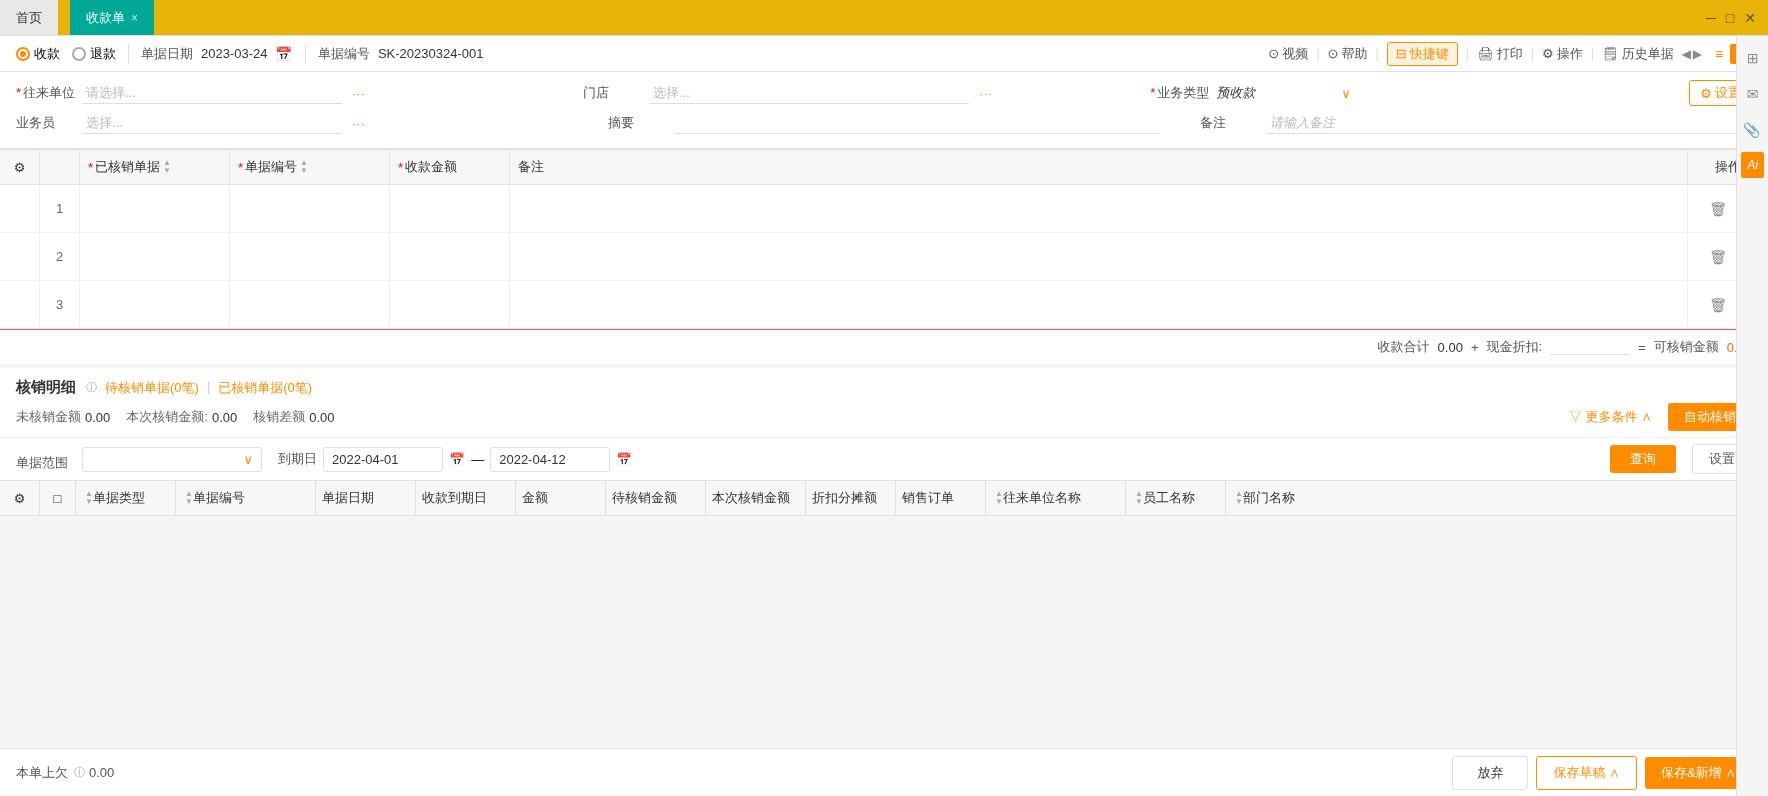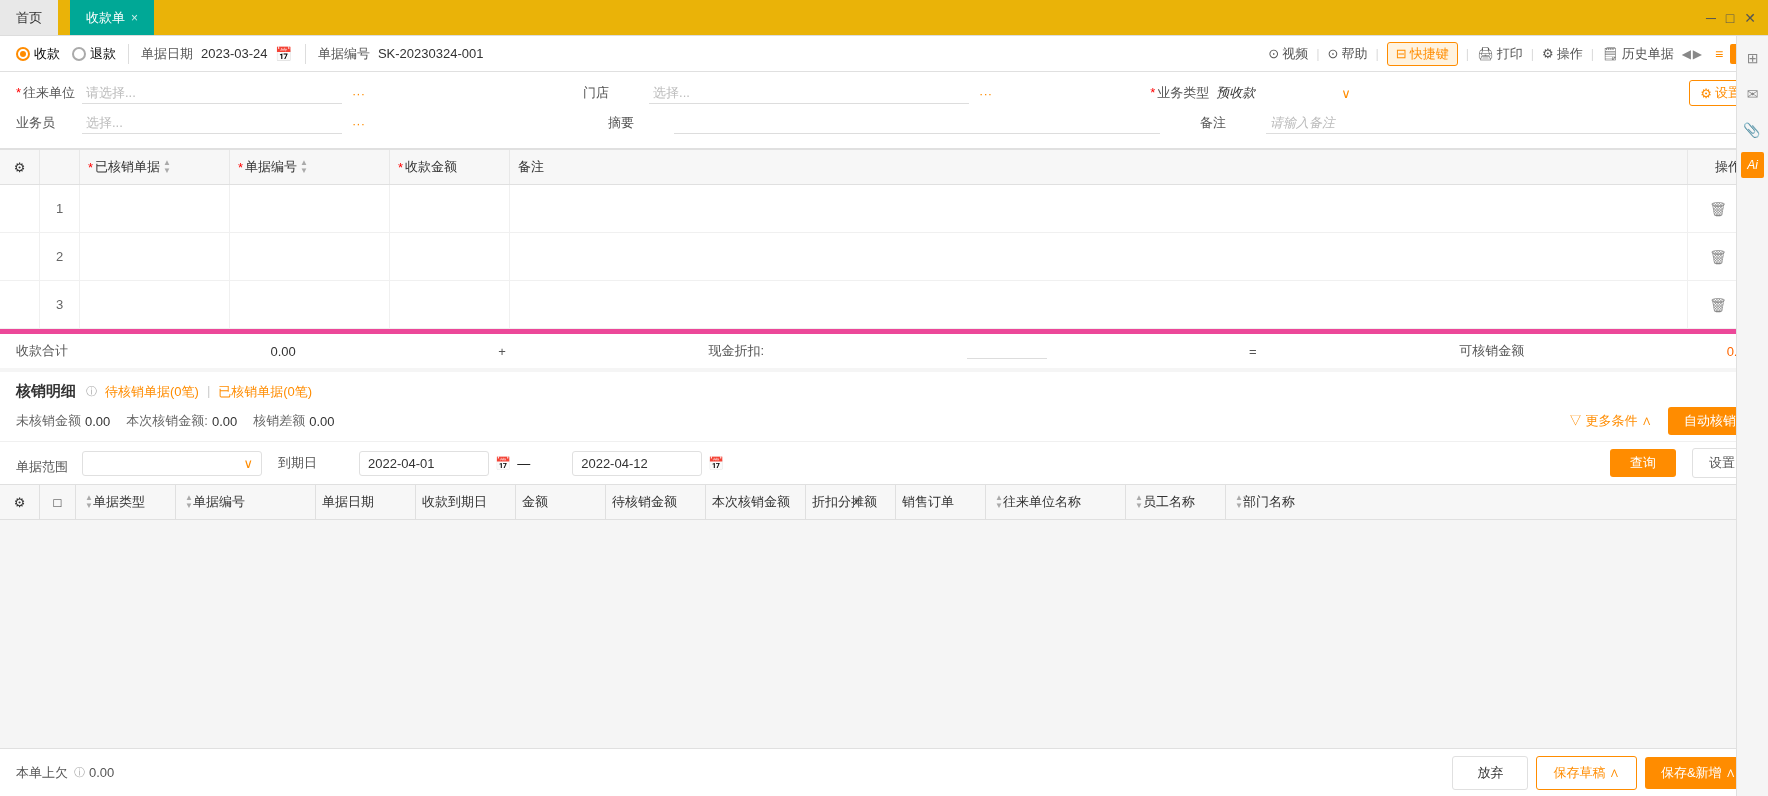--- a/index.html
+++ b/index.html
@@ -110,23 +110,23 @@
     .td.col1 { width: 150px; }
     .td.col2 { width: 160px; }
     .td.col3 { width: 120px; }
     .td.col4 { flex: 1; }
     .td.col-op { width: 80px; justify-content: center; gap: 8px; border-right: none; }
     .row-num { color: #666; width: 40px; justify-content: center; }
     .op-icon { cursor: pointer; color: #888; font-size: 14px; }
 
     
     .summary-row {
-      display: flex; align-items: center; justify-content: space-between;
+      display: flex; align-items: center; justify-content: flex-end;
       padding: 8px 16px; background: #fff; gap: 8px;
-      border-top: 5px solid #ec4899;
+      border-top: 1px solid #ec4899;
     }
     .summary-label { color: #555; }
     .summary-value { color: #333; }
     .summary-orange { color: #ff6600; font-weight: 500; }
     .summary-input {
       border: none; border-bottom: 1px solid #ddd;
       width: 80px; text-align: right; outline: none;
     }
 
     
@@ -161,21 +161,21 @@
     .filter-label { color: #555; white-space: nowrap; }
     .filter-select {
       border: 1px solid #e0e0e0; padding: 4px 8px; border-radius: 3px;
       width: 180px; display: flex; align-items: center; justify-content: space-between;
       cursor: pointer;
     }
     .filter-select .arrow { color: #ff8c00; }
     .filter-date { display: flex; align-items: center; gap: 6px; }
     .date-input {
       border: 1px solid #e0e0e0; padding: 4px 8px; border-radius: 3px;
-      width: 130px; color: #333; margin-left: 36px;
+      width: 120px; color: #333;
     }
     .date-icon { color: #ff8c00; cursor: pointer; }
     .filter-spacer { flex: 1; }
     .query-btn {
       background: #ff8c00; color: #fff; border: none;
       padding: 5px 20px; border-radius: 3px; cursor: pointer;
     }
     .settings-btn2 {
       background: #fff; border: 1px solid #e0e0e0; color: #555;
       padding: 5px 16px; border-radius: 3px; cursor: pointer;

